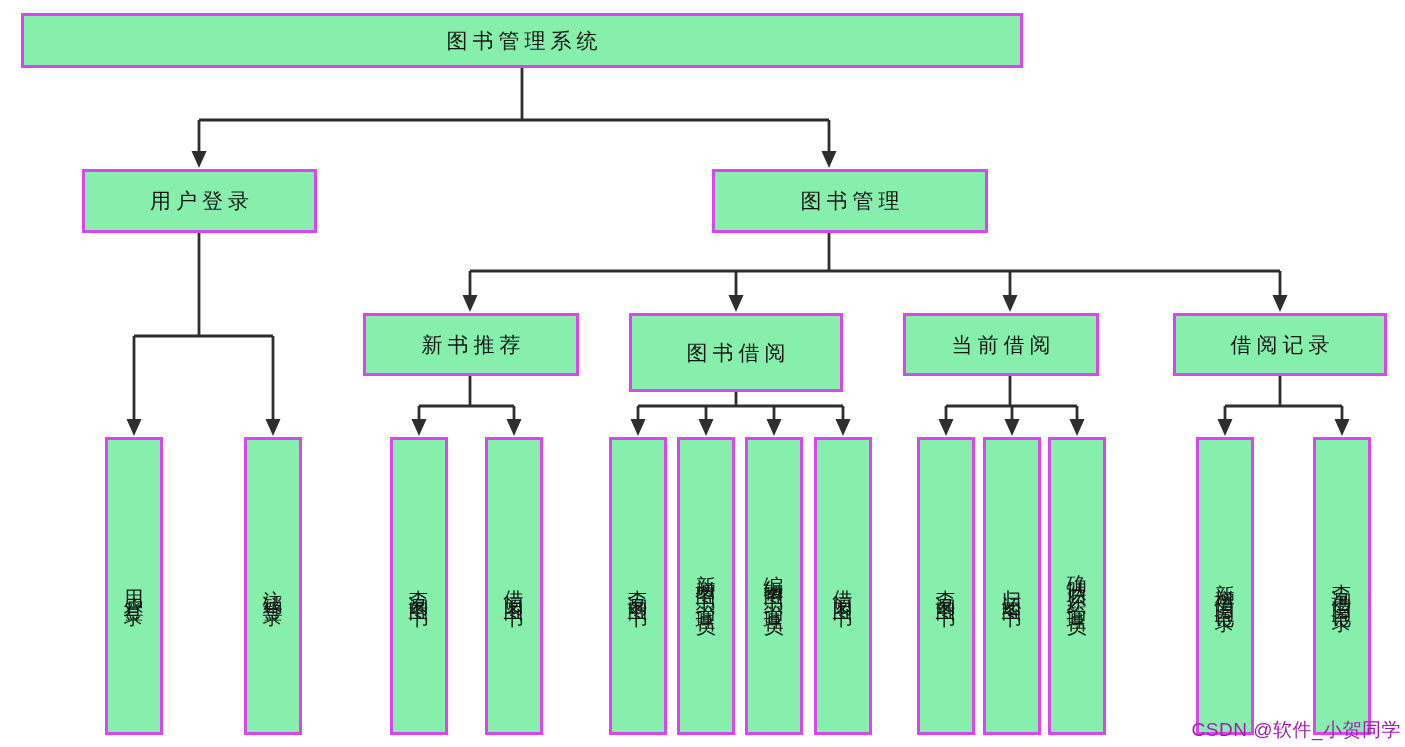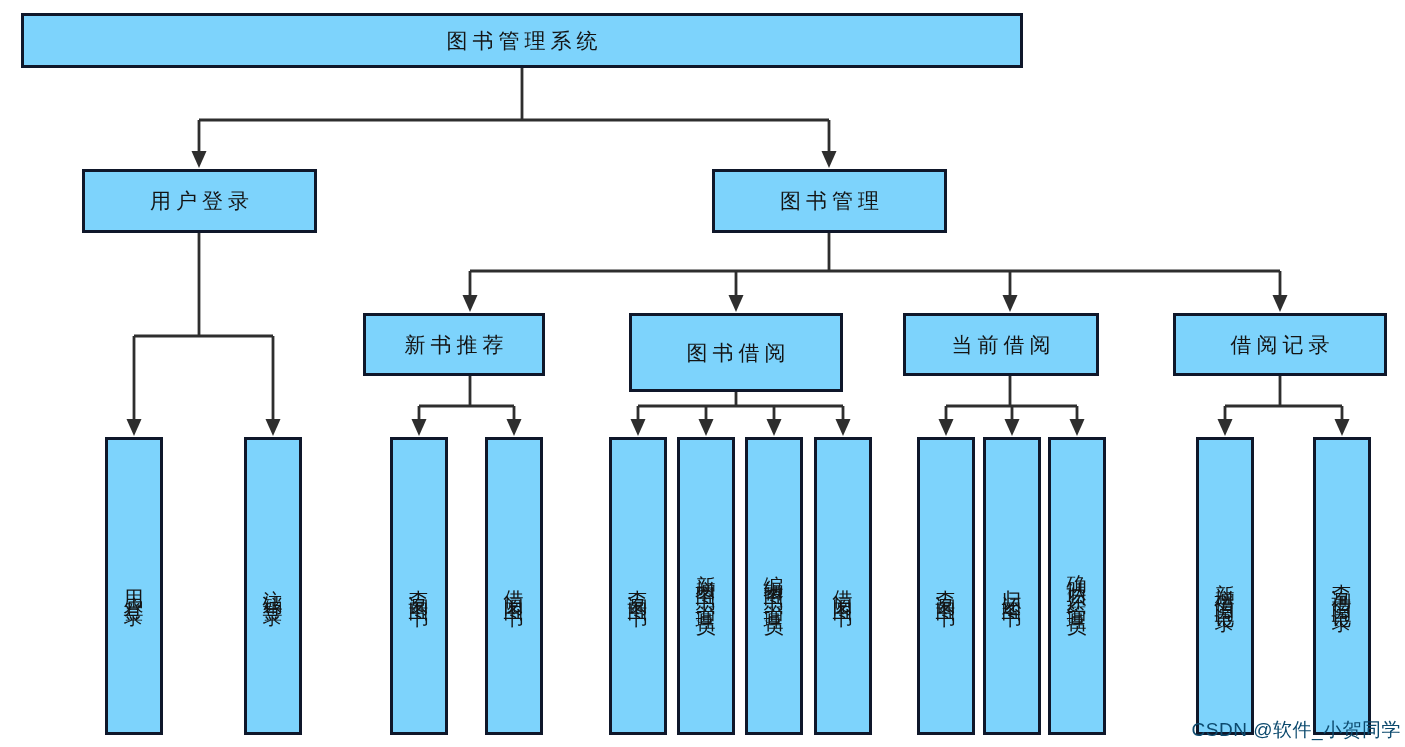--- a/index.html
+++ b/index.html
@@ -4,34 +4,34 @@
 <style>
   * { margin:0; padding:0; box-sizing:border-box; }
   html,body { background:#ffffff; }
   body { font-family:"Liberation Sans", sans-serif; color:#141414; }
   .canvas {
     position:relative; width:1405px; height:747px;
     background:#ffffff; overflow:hidden;
   }
   svg.connectors { position:absolute; left:0; top:0; width:1405px; height:747px; }
   .node {
-    position:absolute; background:#7dd3fc; border:3px solid #0f172a;
+    position:absolute; background:#86efac; border:3px solid #d946ef;
     display:flex; align-items:center; justify-content:center;
   }
   .h-node { font-size:21px; letter-spacing:5px; white-space:nowrap; }
   .h-node span { display:block; transform:translateX(2.5px); } 
   .v-node { width:58px; top:437px; height:298px; }
   .v-node .vtext {
     writing-mode:vertical-rl; text-orientation:mixed;
     font-size:20px; letter-spacing:6px; line-height:1;
     white-space:nowrap;
   }
   .watermark {
     position:absolute; right:4px; bottom:4px;
-    font-size:19px; color:#0c4a6e; letter-spacing:0.5px; white-space:nowrap;
+    font-size:19px; color:#a21caf; letter-spacing:0.5px; white-space:nowrap;
   }
 </style>
 </head>
 <body>
 
 <div class="canvas">
 
   <svg class="connectors" viewBox="0 0 1405 747" xmlns="http://www.w3.org/2000/svg">
       <line x1="522" y1="66" x2="522" y2="120" stroke="#2e2e2e" stroke-width="2.8"></line>
       <line x1="199" y1="120" x2="829" y2="120" stroke="#2e2e2e" stroke-width="2.8"></line>
@@ -87,25 +87,25 @@
       <polygon points="1334.5,419 1349.5,419 1342,436" fill="#2e2e2e"></polygon>
     </svg>
 
   <div class="node h-node" style="left:21px; top:13px; width:1002px; height:55px;">
     <span>图书管理系统</span>
   </div>
 
   <div class="node h-node" style="left:82px; top:169px; width:235px; height:64px;">
     <span>用户登录</span>
   </div>
-  <div class="node h-node" style="left:712px; top:169px; width:235px; height:64px;">
+  <div class="node h-node" style="left:712px; top:169px; width:276px; height:64px;">
     <span>图书管理</span>
   </div>
 
-  <div class="node h-node" style="left:363px; top:313px; width:182px; height:63px;">
+  <div class="node h-node" style="left:363px; top:313px; width:216px; height:63px;">
     <span>新书推荐</span>
   </div>
   <div class="node h-node" style="left:629px; top:313px; width:214px; height:79px;">
     <span>图书借阅</span>
   </div>
   <div class="node h-node" style="left:903px; top:313px; width:196px; height:63px;">
     <span>当前借阅</span>
   </div>
   <div class="node h-node" style="left:1173px; top:313px; width:214px; height:63px;text-align:right;">
     <span>借阅记录</span>

